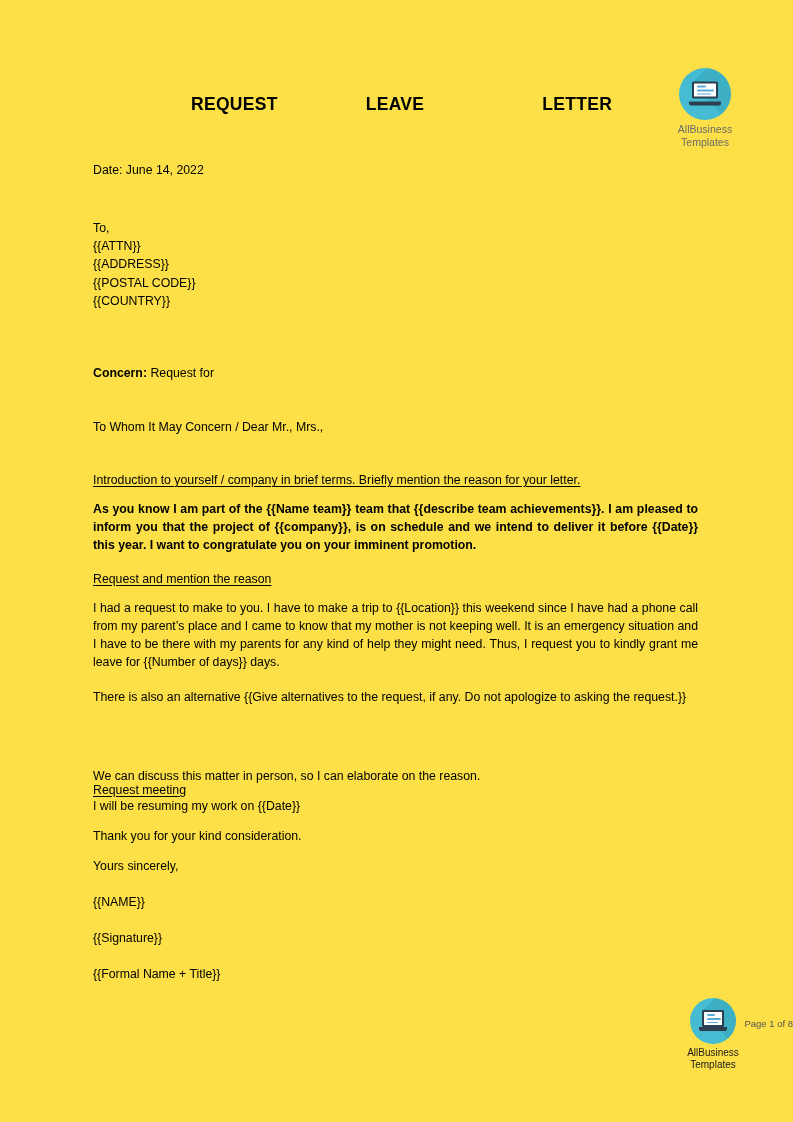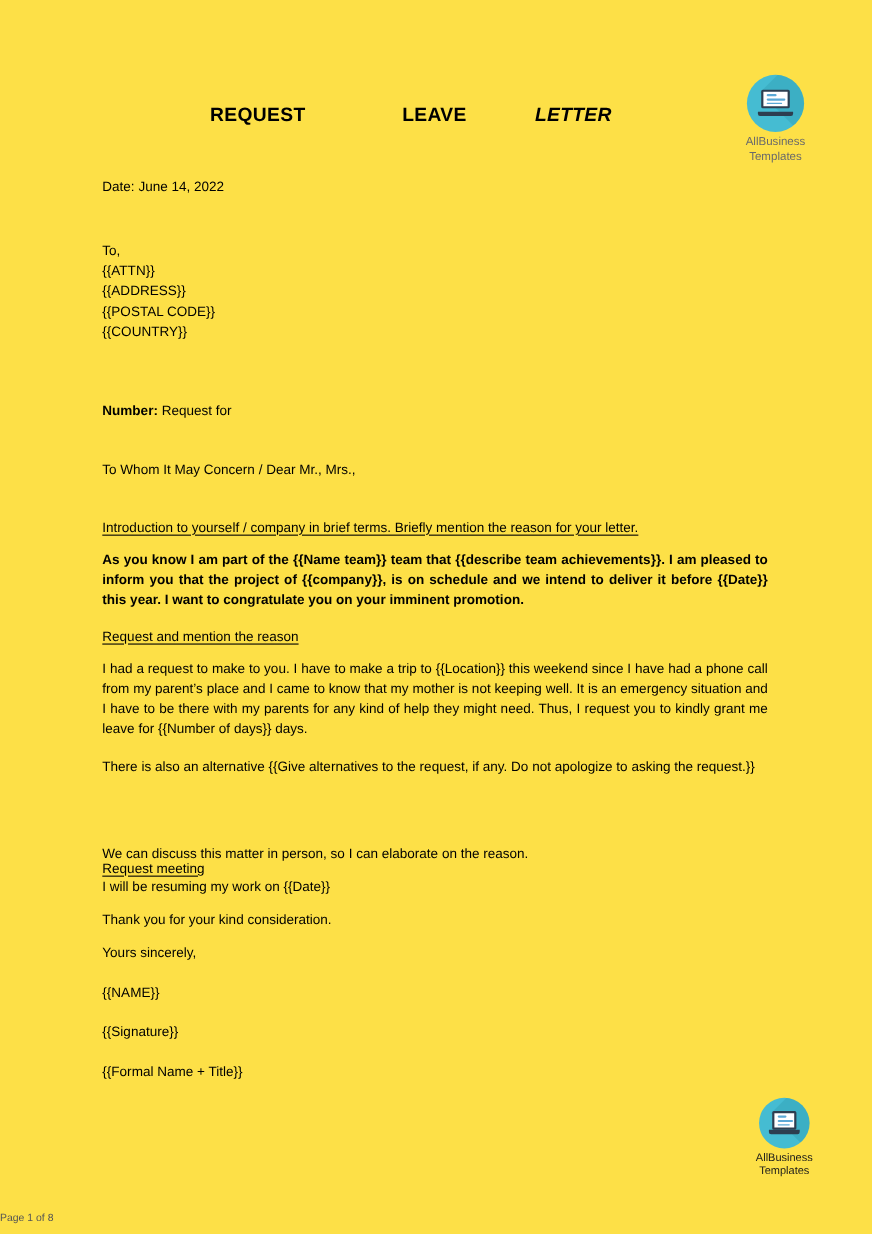--- a/index.html
+++ b/index.html
@@ -31,21 +31,21 @@
     width: 560px;
     font-size: 17.5px;
     font-weight: bold;
     letter-spacing: 0.3px;
     color: #000;
     display: flex;
     white-space: pre;
   }
   .doc-title .w1 { margin-left: 98px; }
   .doc-title .w2 { margin-left: 88px; }
-  .doc-title .w3 { margin-left: 62px; font-style: italic; }
+  .doc-title .w3 { margin-left: 118px; }
 
   
   .logo {
     position: absolute;
     width: 74px;
     text-align: center;
   }
   .logo-top { left: 668px; top: 68px; }
   .logo-bottom { left: 676px; top: 998px; }
 
@@ -160,23 +160,23 @@
   .p-thanks   { top: 827px; }
   .p-yours    { top: 857px; }
   .p-name     { top: 893px; }
   .p-sign     { top: 929px; }
   .p-formal   { top: 965px; }
 
   
   .page-number {
     position: absolute;
     left: 0;
-    top: 1102px;
+    top: 1018px;
     width: 793px;
-    text-align: left;
+    text-align: right;
     font-size: 9.5px;
     color: #555555;
     font-family: "Liberation Sans", sans-serif;
   }
 </style>
 </head>
 <body>
 
 <div class="page">
 
@@ -210,21 +210,21 @@
 
     <div class="abs address">
       <div>To,</div>
       <div>{{ATTN}}</div>
       <div>{{ADDRESS}}</div>
       <div>{{POSTAL CODE}}</div>
       <div>{{COUNTRY}}</div>
     </div>
 
     <div class="abs subject">
-      <b>Number:</b>
+      <b>Concern:</b>
       <span>Request for</span>
     </div>
 
     <div class="abs salutation">To Whom It May Concern / Dear Mr., Mrs.,</div>
 
     <div class="abs sec-head h-intro">Introduction to yourself / company in brief terms. Briefly mention the reason for your letter.</div>
     <div class="abs para p-intro">As you know I am part of the {{Name team}} team that {{describe team achievements}}. I am pleased to inform you that the project of {{company}}, is on schedule and we intend to deliver it before {{Date}} this year. I want to congratulate you on your imminent promotion.</div>
 
     <div class="abs sec-head h-request">Request and mention the reason</div>
     <div class="abs para p-request">I had a request to make to you. I have to make a trip to {{Location}} this weekend since I have had a phone call from my parent’s place and I came to know that my mother is not keeping well. It is an emergency situation and I have to be there with my parents for any kind of help they might need. Thus, I request you to kindly grant me leave for {{Number of days}} days.</div>

